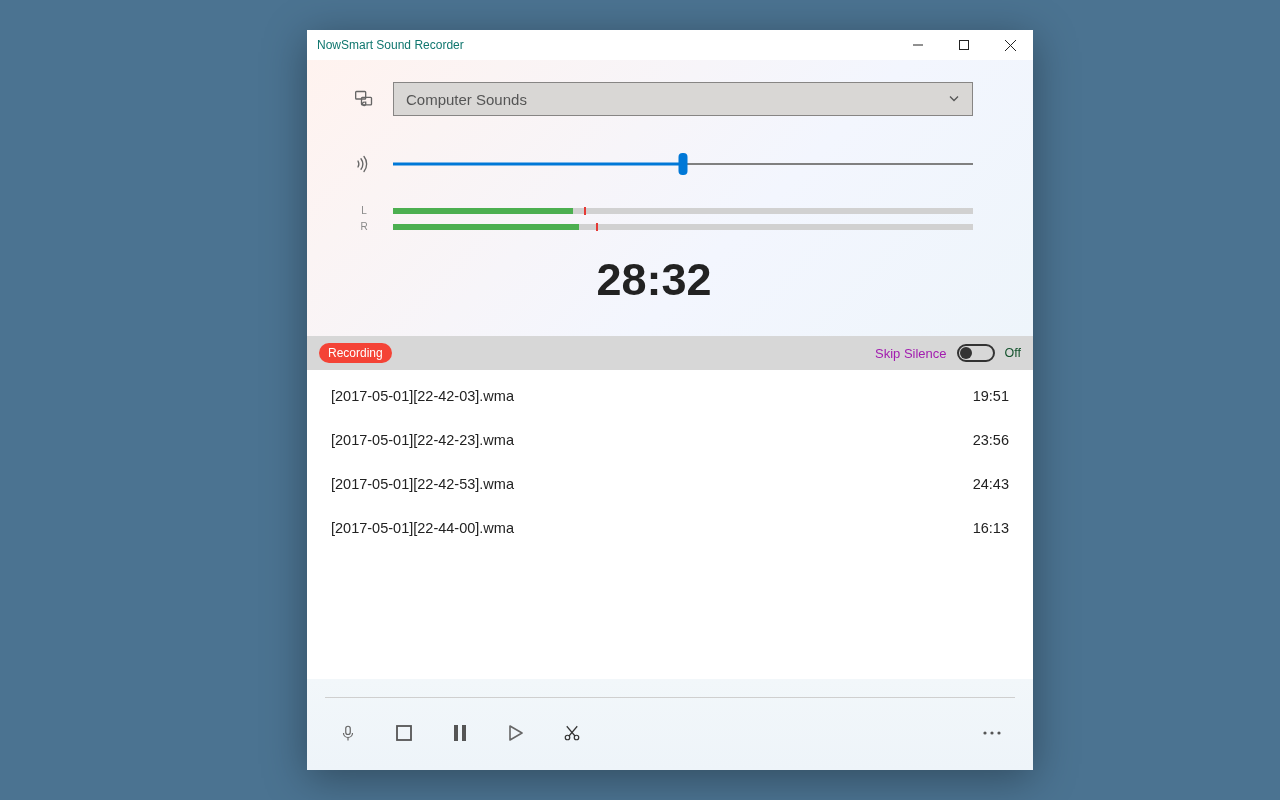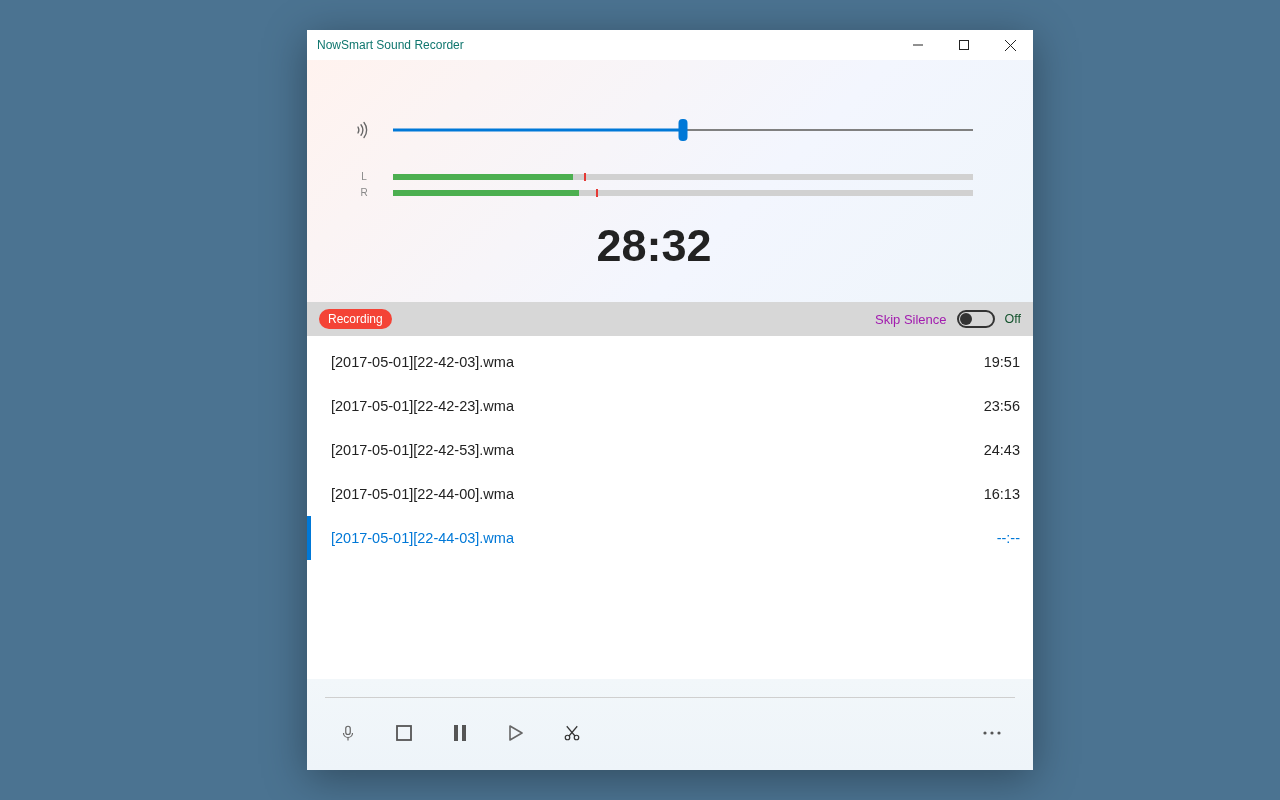--- a/index.html
+++ b/index.html
@@ -195,21 +195,21 @@
   }
   
   .file-list {
     flex: 1;
     overflow: auto;
     background: #fff;
     padding-top: 4px;
   }
   .file-row {
     display: flex;
-    padding: 14px 13px 14px 20px;
+    padding: 14px 24px 14px 20px;
     font-size: 14.5px;
     color: #222;
     align-items: center;
     border-left: 4px solid transparent;
   }
   .file-row .name { flex: 1; }
   .file-row .dur { color: #222; }
   .file-row.active {
     border-left: 4px solid #0078d7;
     color: #0078d7;
@@ -262,20 +262,37 @@
     <div class="winbtn">
       <svg width="11" height="11" viewBox="0 0 11 11">
           <line x1="0" y1="0" x2="11" y2="11" stroke="#222" stroke-width="1"></line>
           <line x1="11" y1="0" x2="0" y2="11" stroke="#222" stroke-width="1"></line>
         </svg>
     </div>
   </div>
 
   <div class="top-panel">
 
+    <div class="row">
+      <div class="icon-col">
+        <svg width="20" height="20" viewBox="0 0 24 24" fill="none" stroke="#666" stroke-width="1.6">
+          <rect x="2" y="3" width="12" height="9" rx="1"></rect>
+          <rect x="9" y="10" width="12" height="9" rx="1"></rect>
+          <path d="M14 15 v2 a2 2 0 1 1 -1 -1"></path>
+        </svg>
+      </div>
+      <div class="source-select">
+        <span>Computer Sounds</span>
+        <span class="chev">
+          <svg width="12" height="12" viewBox="0 0 12 12">
+              <path d="M2 4 L6 8 L10 4" fill="none" stroke="#555" stroke-width="1.3"></path>
+            </svg>
+        </span>
+      </div>
+    </div>
 
     <div class="row vol-row">
       <div class="icon-col">
         <svg width="18" height="18" viewBox="0 0 24 24" fill="none" stroke="#666" stroke-width="1.8" stroke-linecap="round">
           <path d="M4 8 a8 8 0 0 1 0 8"></path>
           <path d="M8 5 a12 12 0 0 1 0 14"></path>
           <path d="M12 2 a16 16 0 0 1 0 20"></path>
         </svg>
       </div>
       <div class="slider" id="vol-slider">
@@ -325,24 +342,20 @@
         <span class="dur">23:56</span>
       </div>
       <div class="file-row">
         <span class="name">[2017-05-01][22-42-53].wma</span>
         <span class="dur">24:43</span>
       </div>
       <div class="file-row">
         <span class="name">[2017-05-01][22-44-00].wma</span>
         <span class="dur">16:13</span>
       </div>
-      <div class="file-row active">
-        <span class="name">[2017-05-01][22-44-03].wma</span>
-        <span class="dur">--:--</span>
-      </div>
     </div>
 
   <div class="bottom">
     <hr>
     <div class="controls">
       <div class="btn">
         <svg width="18" height="18" viewBox="0 0 24 24" fill="none" stroke="#666" stroke-width="1.6">
           <rect x="9" y="3" width="6" height="11" rx="3"></rect>
           <path d="M6 12 a6 6 0 0 0 12 0"></path>
           <line x1="12" y1="18" x2="12" y2="22"></line>

